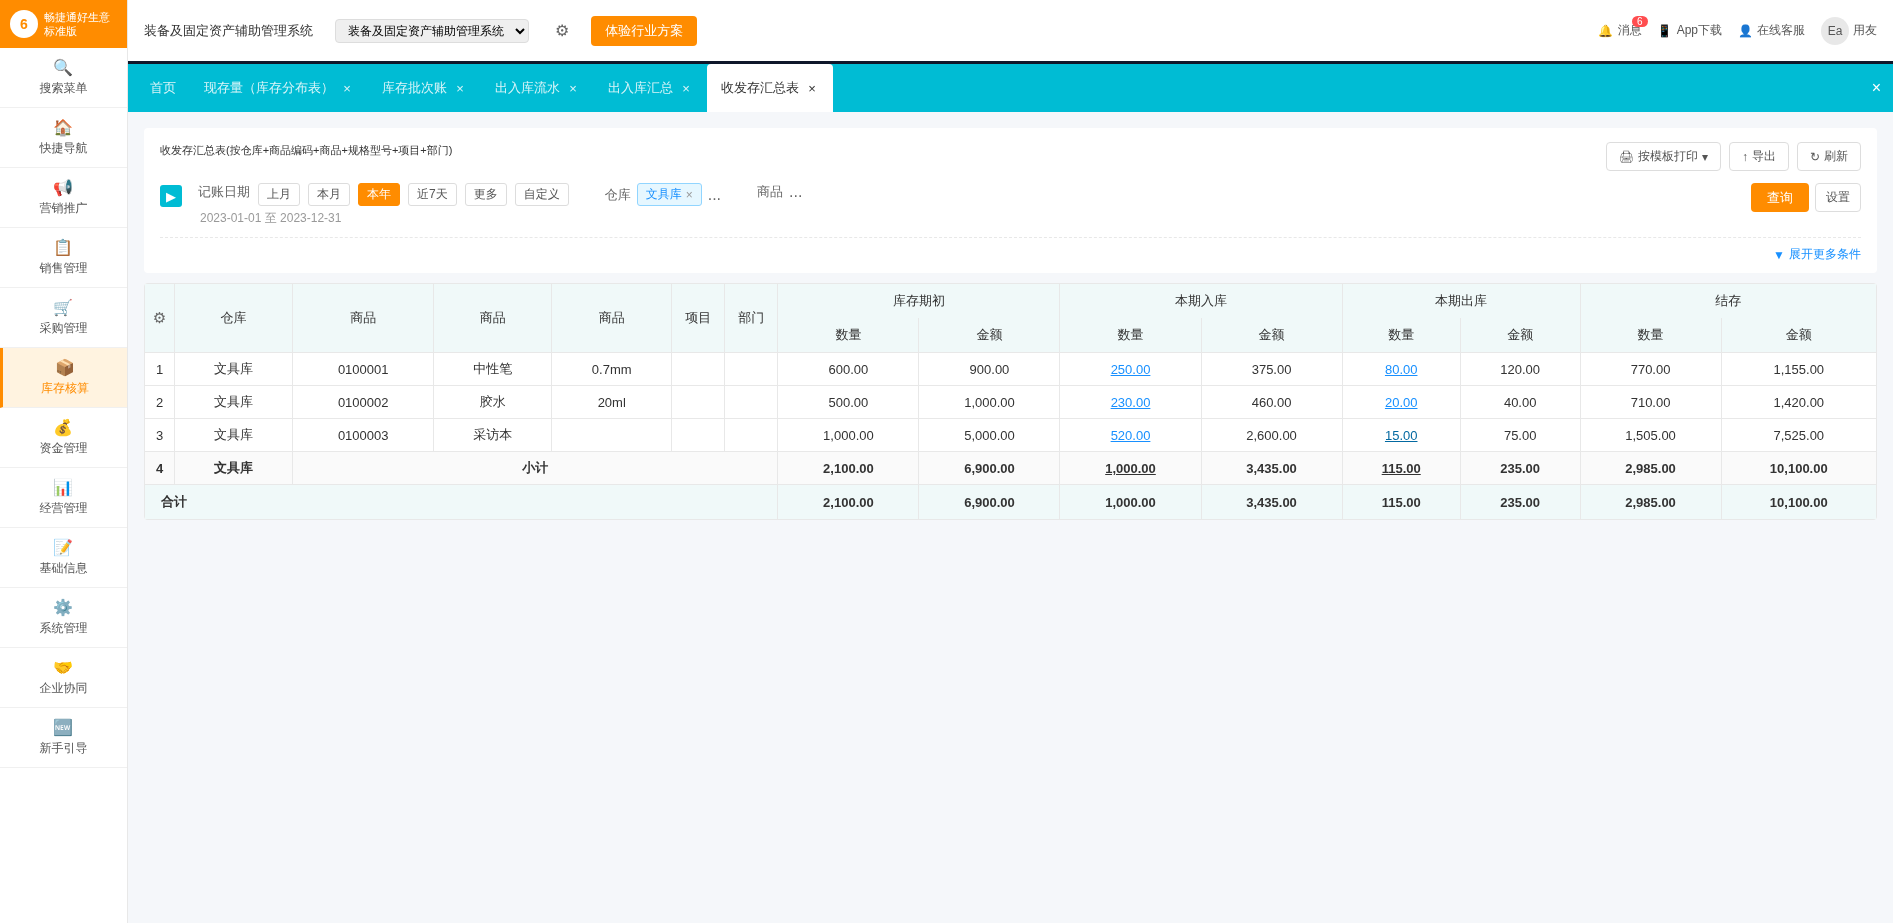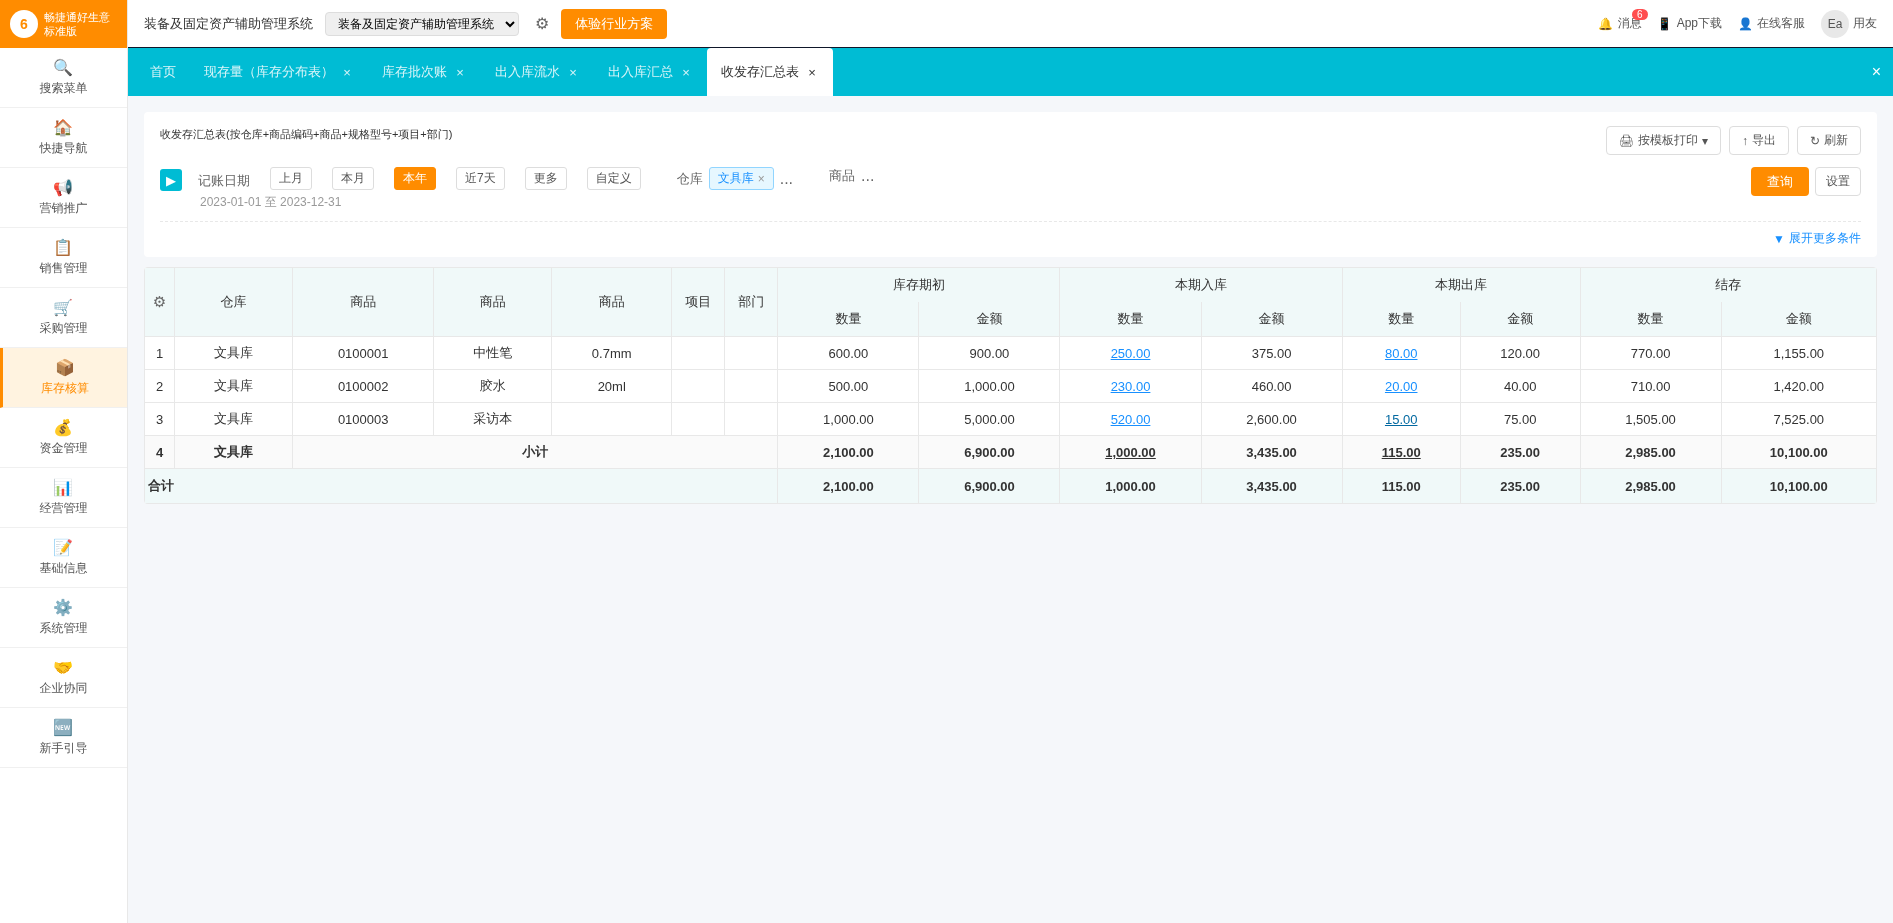--- a/index.html
+++ b/index.html
@@ -13,21 +13,21 @@
     .sidebar-nav { flex: 1; overflow-y: auto; }
     .sidebar-item { display: flex; flex-direction: column; align-items: center; padding: 10px 0; cursor: pointer; color: #555; border-bottom: 1px solid #f0f0f0; }
     .sidebar-item.active { background: #fff3e0; color: #ff8c00; border-left: 3px solid #ff8c00; }
     .sidebar-item-icon { font-size: 16px; margin-bottom: 3px; }
     .sidebar-item-label { font-size: 12px; }
 
     
     .main { flex: 1; display: flex; flex-direction: column; overflow: hidden; }
 
     
-    .topbar { background: #fff; height: 48px; display: flex; align-items: center; padding: 0 16px; border-bottom: 1px solid #0f172a; gap: 12px; }
+    .topbar { background: #fff; height: 64px; display: flex; align-items: center; padding: 0 16px; border-bottom: 3px solid #0f172a; gap: 22px; }
     .topbar-title { font-size: 13px; color: #333; }
     .topbar-select { border: 1px solid #ddd; border-radius: 4px; padding: 3px 8px; font-size: 12px; }
     .topbar-gear { color: #666; cursor: pointer; font-size: 16px; margin-left: 4px; }
     .topbar-trial-btn { background: #ff8c00; color: #fff; border: none; border-radius: 4px; padding: 6px 14px; cursor: pointer; font-size: 13px; }
     .topbar-right { margin-left: auto; display: flex; align-items: center; gap: 16px; }
     .topbar-right-item { display: flex; align-items: center; gap: 4px; cursor: pointer; color: #555; font-size: 12px; position: relative; }
     .badge { background: #ff4d4f; color: #fff; border-radius: 10px; font-size: 10px; padding: 0 4px; position: absolute; top: -6px; right: -6px; min-width: 16px; text-align: center; }
     .avatar-circle { width: 28px; height: 28px; border-radius: 50%; background: #e8e8e8; display: flex; align-items: center; justify-content: center; font-size: 12px; }
 
     
@@ -207,21 +207,21 @@
             <span>刷新</span>
           </button>
         </div>
       </div>
 
       <div style="display:flex; align-items:flex-start; margin-top:12px; gap:16px; flex-wrap:wrap;">
 
         <div style="width:22px; height:22px; background:#00bcd4; color:#fff; display:flex; align-items:center; justify-content:center; border-radius:3px; cursor:pointer; flex-shrink:0; margin-top:2px;">▶</div>
 
         <div style="display:flex; flex-direction:column; gap:4px;">
-          <div style="display:flex; align-items:flex-end; gap:20px;">
+          <div style="display:flex; align-items:flex-start; gap:8px;">
             <span style="color:#666; font-size:13px;">记账日期</span>
             <button class="filter-date-btn">上月</button>
             <button class="filter-date-btn">本月</button>
             <button class="filter-date-btn active">本年</button>
             <button class="filter-date-btn">近7天</button>
             <button class="filter-date-btn">更多</button>
             <button class="filter-date-btn">自定义</button>
           </div>
           <span style="color:#999; font-size:12px; padding-left:2px;">2023-01-01 至 2023-12-31</span>
         </div>
@@ -346,21 +346,21 @@
   <td style="text-decoration:underline;cursor:pointer;color:#333;font-weight:bold;">1,000.00</td>
   <td style="font-weight:bold;">3,435.00</td>
   <td style="text-decoration:underline;cursor:pointer;color:#333;font-weight:bold;">115.00</td>
   <td style="font-weight:bold;">235.00</td>
   <td style="font-weight:bold;">2,985.00</td>
   <td style="font-weight:bold;">10,100.00</td>
 </tr>
           </tbody>
         <tfoot>
           <tr>
-            <td colspan="7" style="text-align:left; padding-left:3px;">合计</td>
+            <td colspan="7" style="text-align:left; padding-left:16px;">合计</td>
             <td>2,100.00</td>
             <td>6,900.00</td>
             <td>1,000.00</td>
             <td>3,435.00</td>
             <td>115.00</td>
             <td>235.00</td>
             <td>2,985.00</td>
             <td>10,100.00</td>
           </tr>
         </tfoot>

